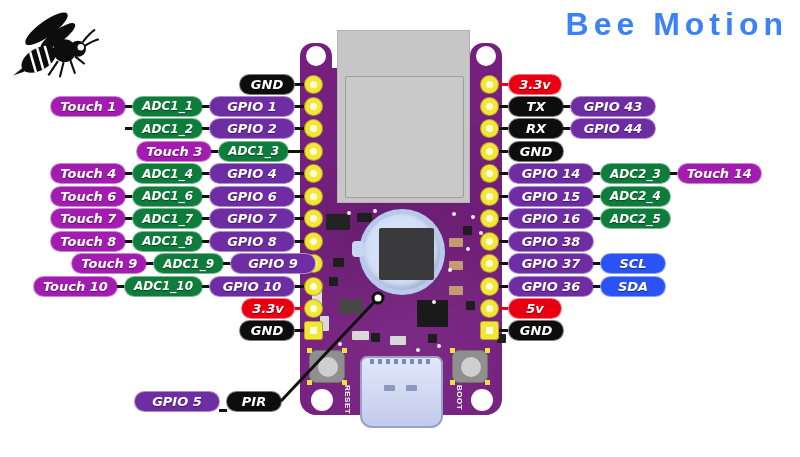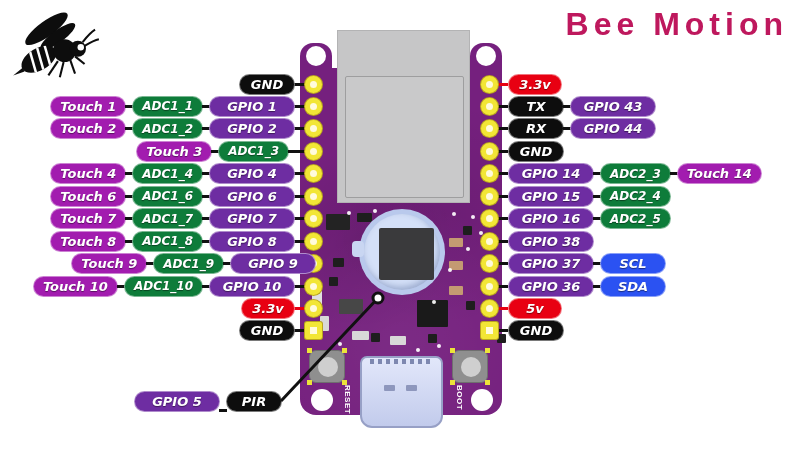--- a/index.html
+++ b/index.html
@@ -1,19 +1,19 @@
 <!DOCTYPE html>
 <html><head>
 <meta charset="utf-8">
 <style>
   html,body{margin:0;padding:0;background:#fff;}
   .stage{position:relative;width:800px;height:457px;background:#ffffff;overflow:hidden;
          font-family:"DejaVu Sans",sans-serif;}
   .title{position:absolute;top:6px;right:12px;font-family:"Liberation Sans",sans-serif;
-         font-weight:bold;font-size:32px;letter-spacing:5px;color:#be185d;}
+         font-weight:bold;font-size:32px;letter-spacing:5px;color:#3b82f6;}
   
   .board-body{position:absolute;left:300px;top:68px;width:202px;height:347px;background:#75207e;
       border-radius:10px 10px 16px 16px;
       background-image:radial-gradient(circle at 30% 50%,rgba(0,0,0,.10),transparent 42%),
                        radial-gradient(circle at 72% 42%,rgba(0,0,0,.08),transparent 45%),
                        radial-gradient(circle at 50% 80%,rgba(255,255,255,.05),transparent 50%);}
   .tab{position:absolute;top:43px;width:32px;height:50px;background:#75207e;border-radius:13px 13px 0 0;}
   .tab.l{left:300px}.tab.r{left:470px}
   .hole{position:absolute;border-radius:50%;background:#ffffff;}
   .shield{position:absolute;left:337px;top:30px;width:133px;height:173px;background:#c6c6c7;
@@ -185,21 +185,20 @@
       <div class="pin-row" style="right: 505px; top: 95.95px;">
         <span class="pill touch">Touch 1</span>
         <span class="link"></span>
         <span class="pill adc">ADC1_1</span>
         <span class="link"></span>
         <span class="pill gpio">GPIO 1</span>
       </div>
       <div class="wire" style="left: 291px; top: 127.4px;"></div>
       <div class="pin" style="left: 304.5px; top: 120.4px;"></div>
       <div class="pin-row" style="right: 505px; top: 118.4px;">
-        <span class="pill touch">Touch 2</span>
         <span class="link"></span>
         <span class="pill adc">ADC1_2</span>
         <span class="link"></span>
         <span class="pill gpio">GPIO 2</span>
       </div>
       <div class="wire" style="left: 291px; top: 149.85px;"></div>
       <div class="pin" style="left: 304.5px; top: 142.85px;"></div>
       <div class="pin-row" style="right: 505px; top: 140.85px;">
         <span class="pill touch">Touch 3</span>
         <span class="link"></span>

